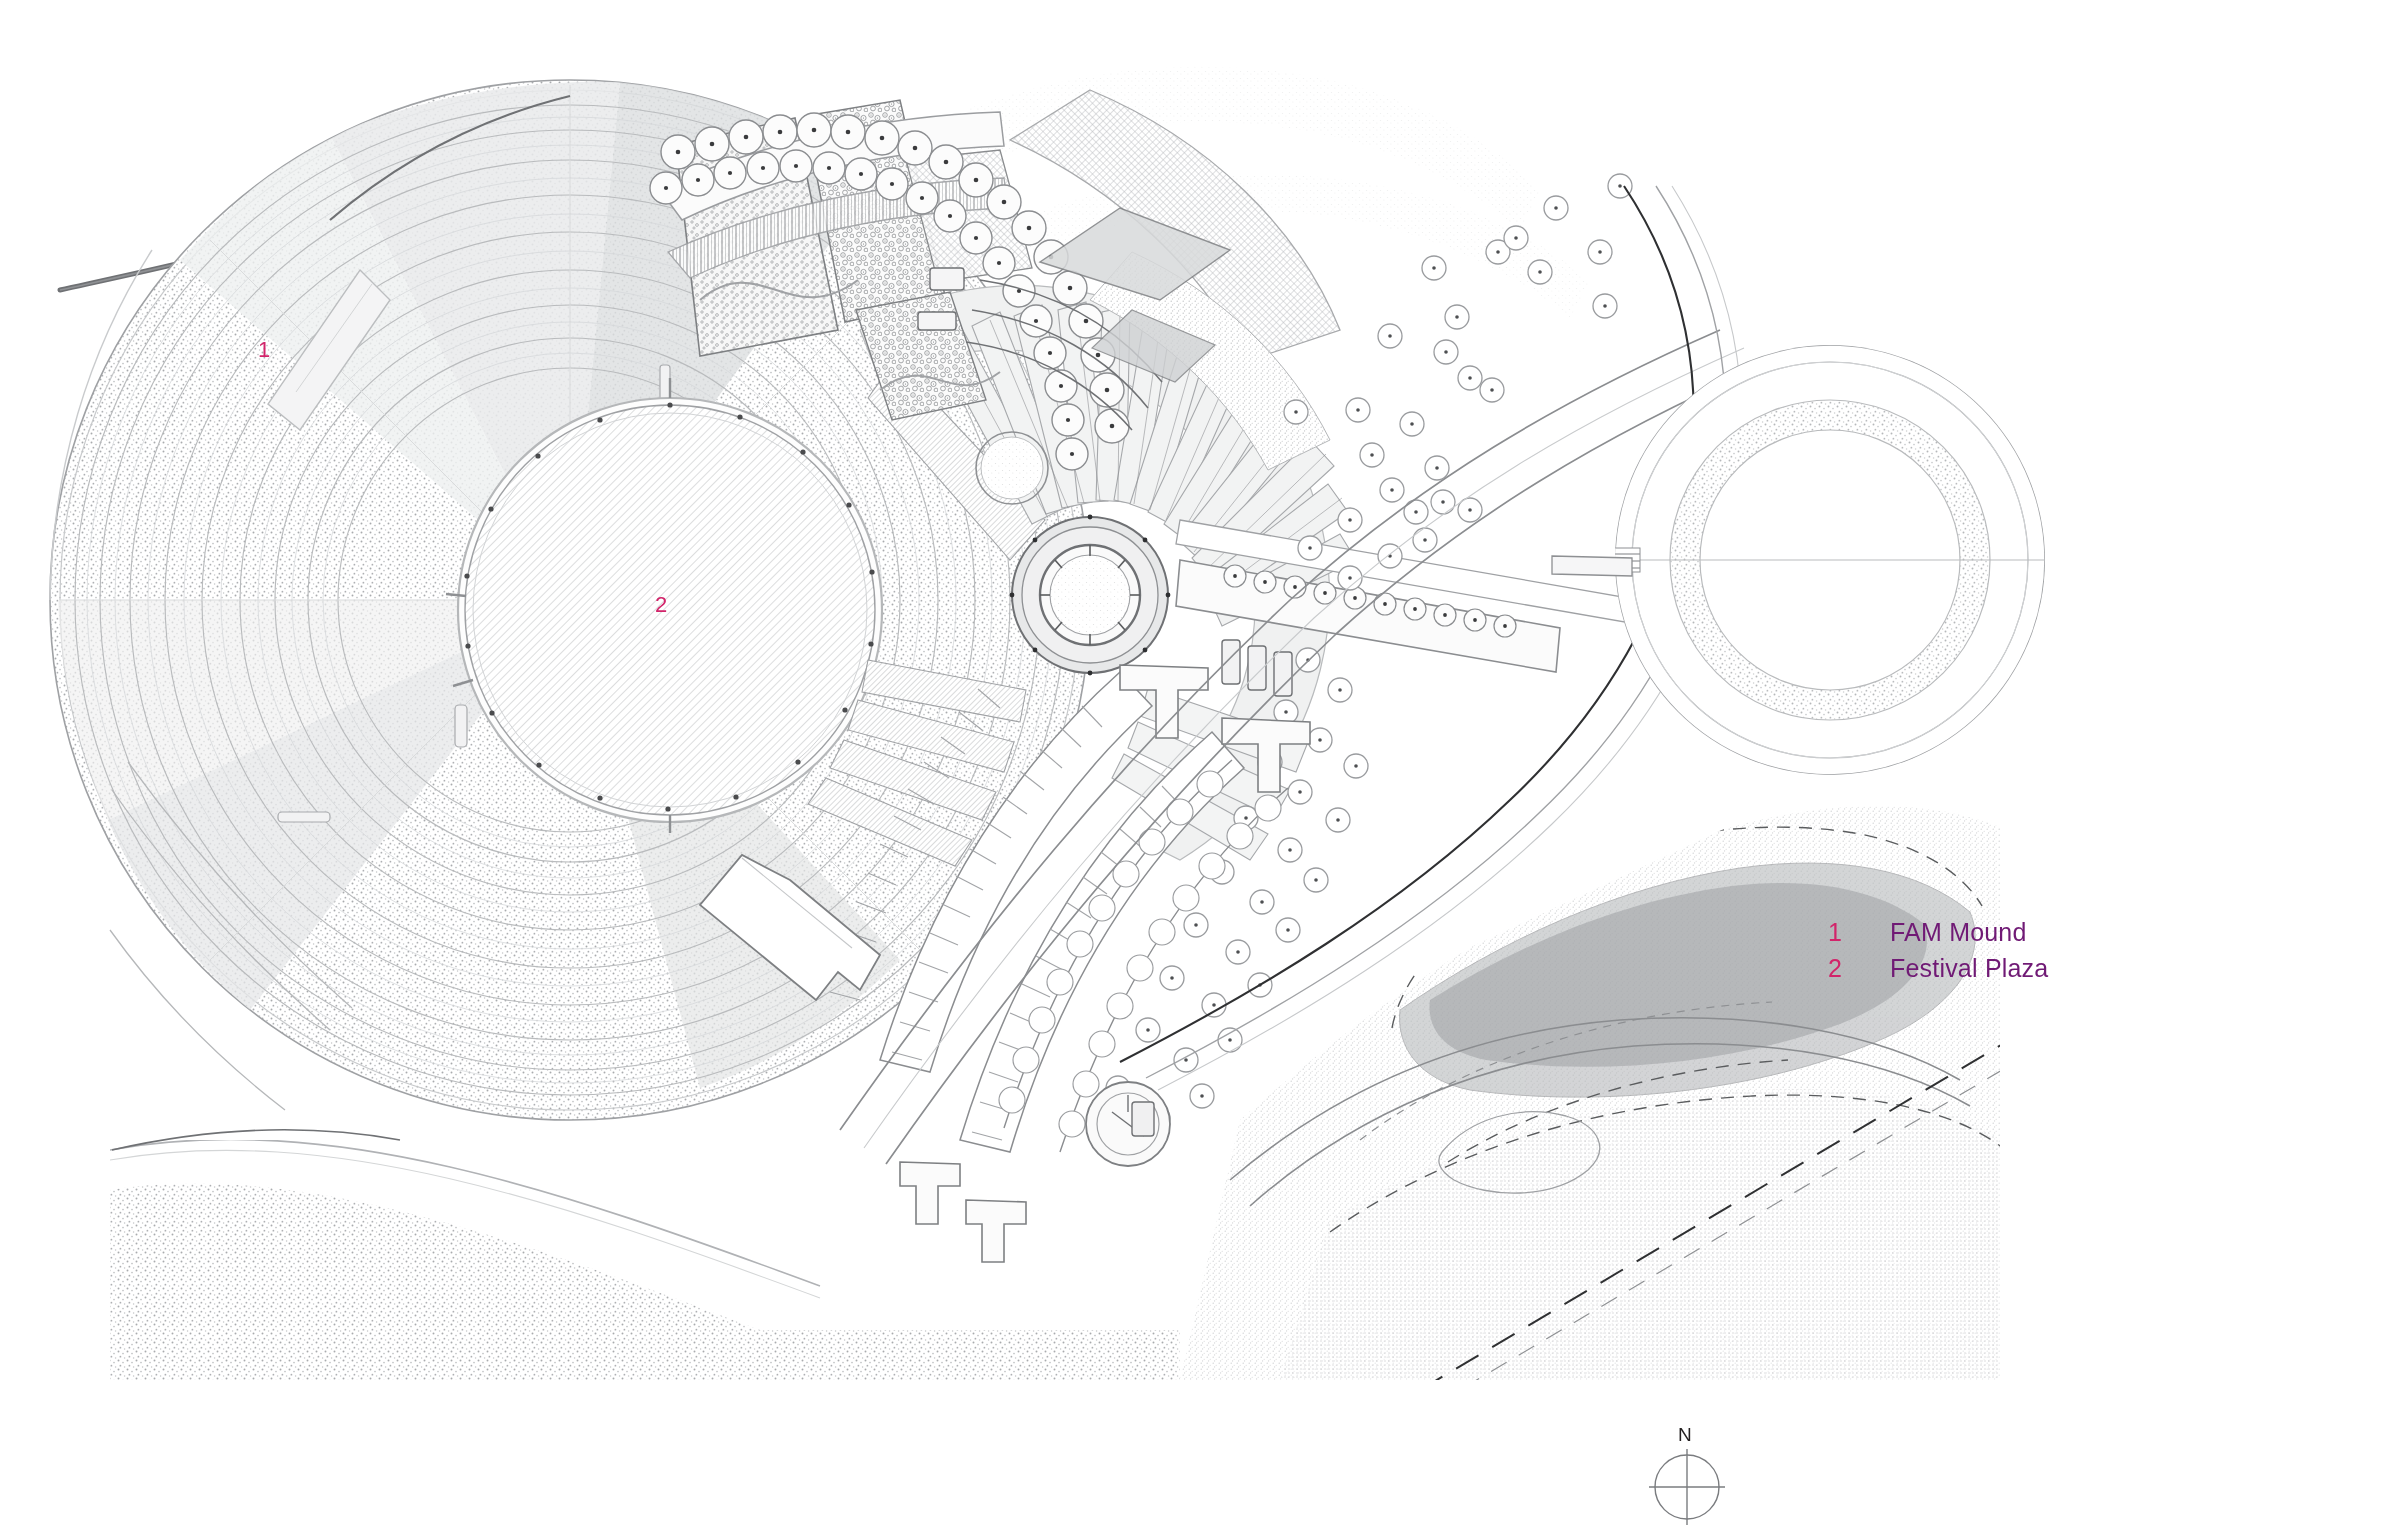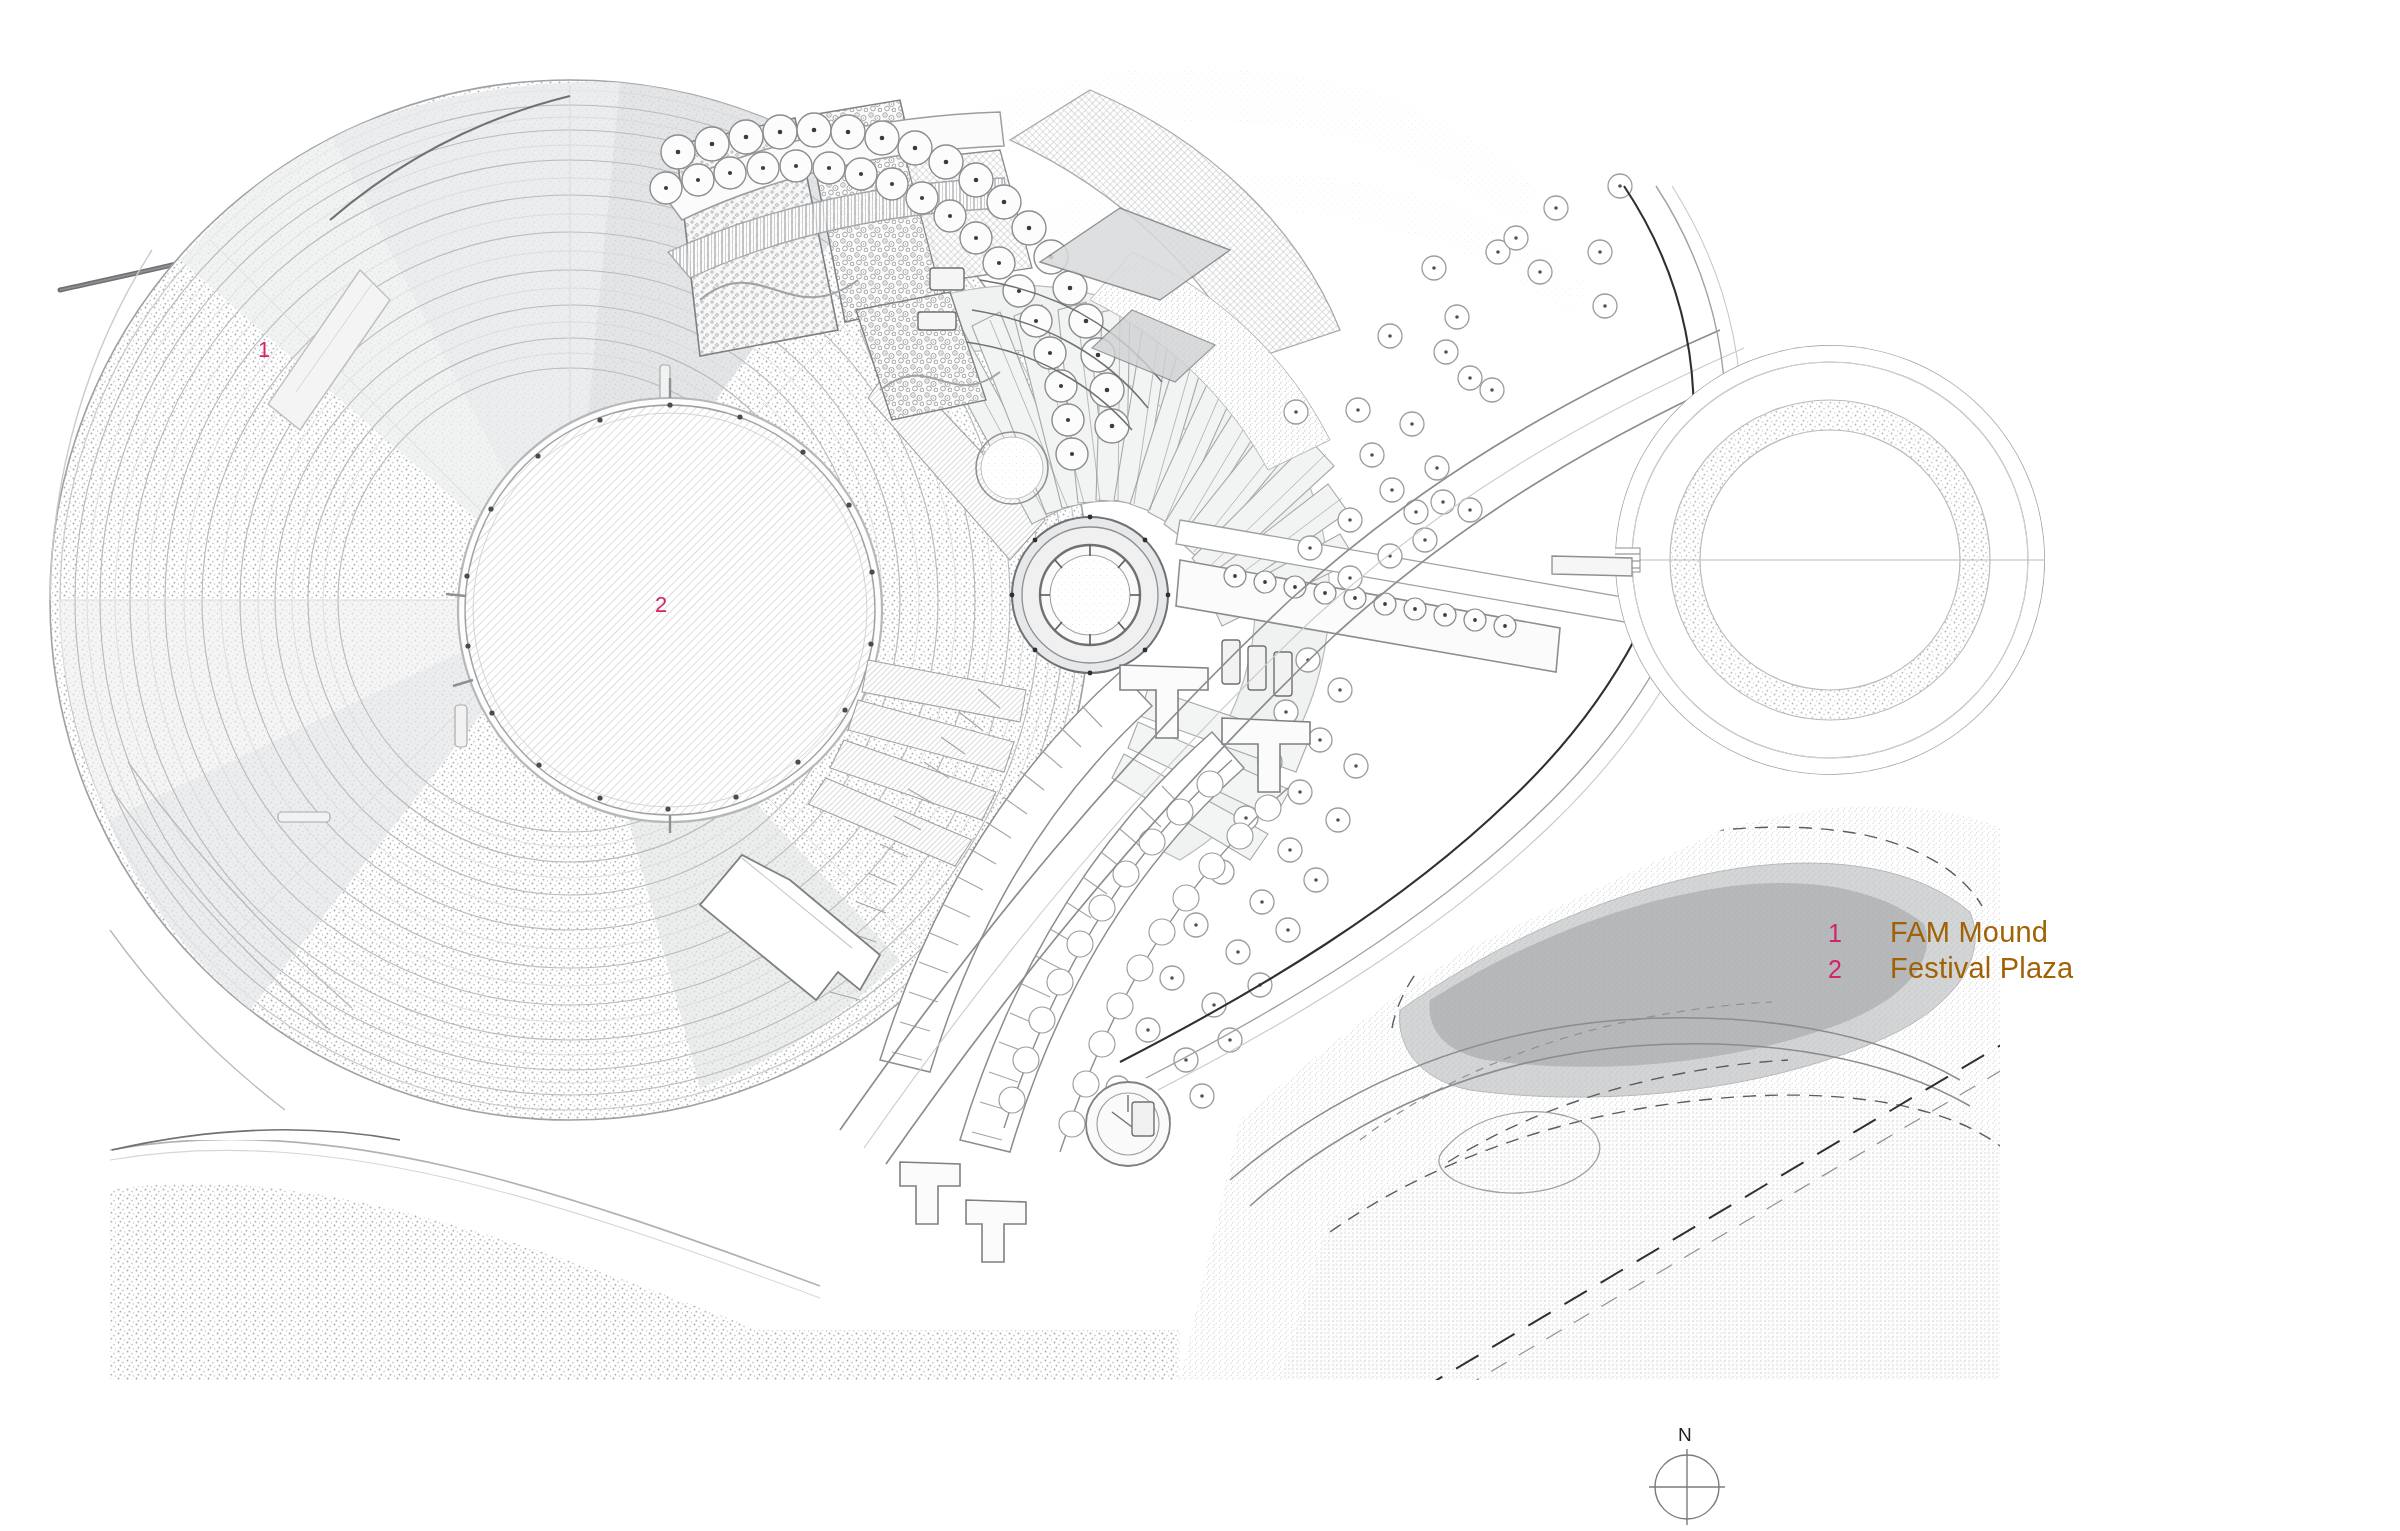--- a/index.html
+++ b/index.html
@@ -51,23 +51,23 @@
     width: 62px;
     flex: 0 0 62px;
     font-size: 25px;
     line-height: 32px;
     color: #d2246a;
     font-family: "Liberation Sans", sans-serif;
     font-weight: 400;
     letter-spacing: 0.5px;
   }
   .legend-label {
-    font-size: 29px;
+    font-size: 25px;
     line-height: 32px;
-    color: #a16207;
+    color: #701a75;
     font-family: "Liberation Sans", sans-serif;
     font-weight: 400;
     letter-spacing: 0.2px;
     white-space: nowrap;
   }
 
   
   #north {
     position: absolute;
     left: 1639px;

